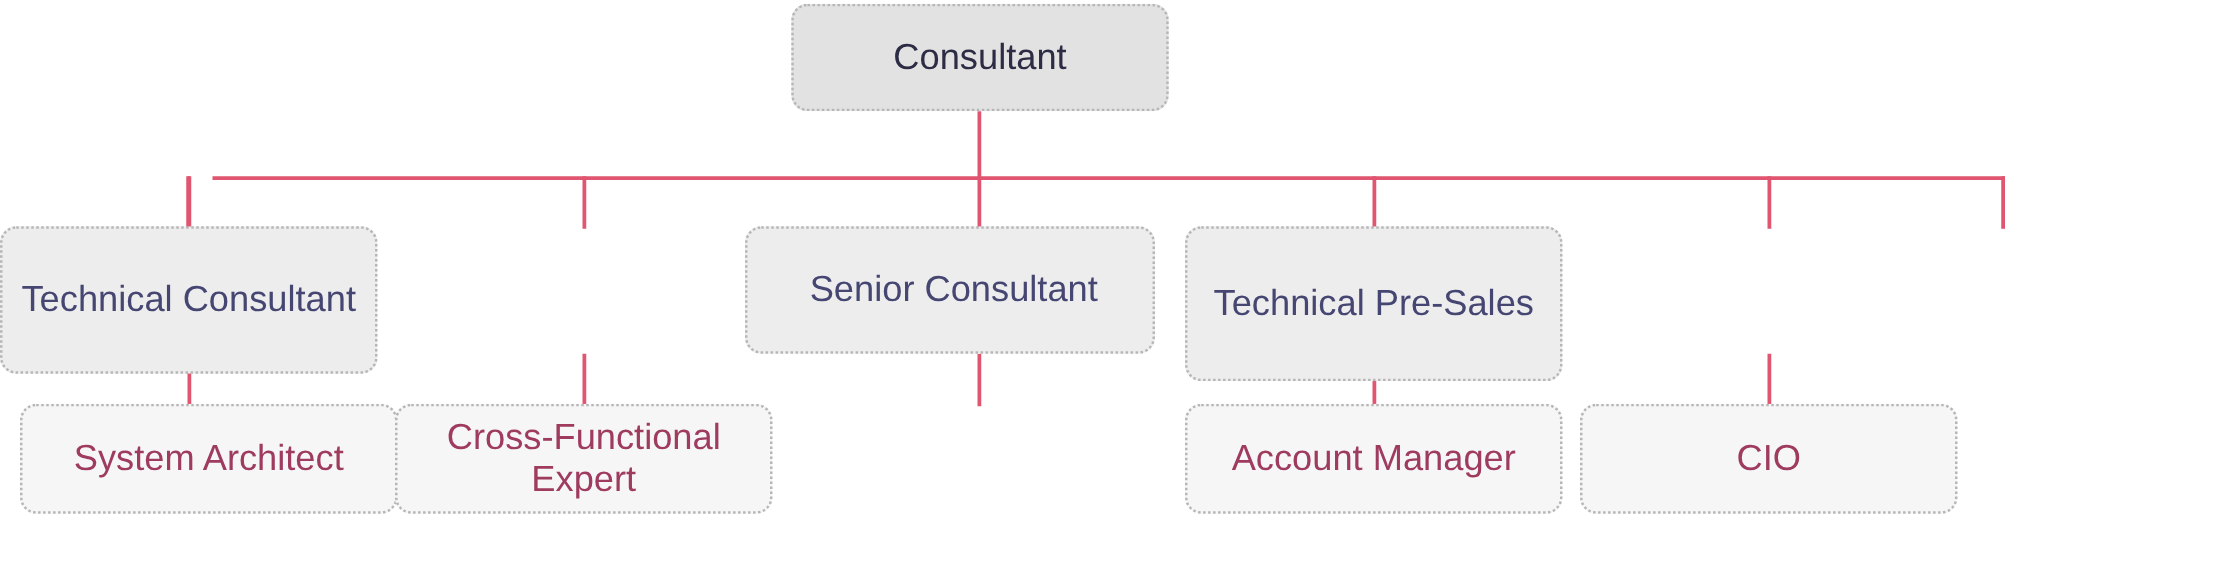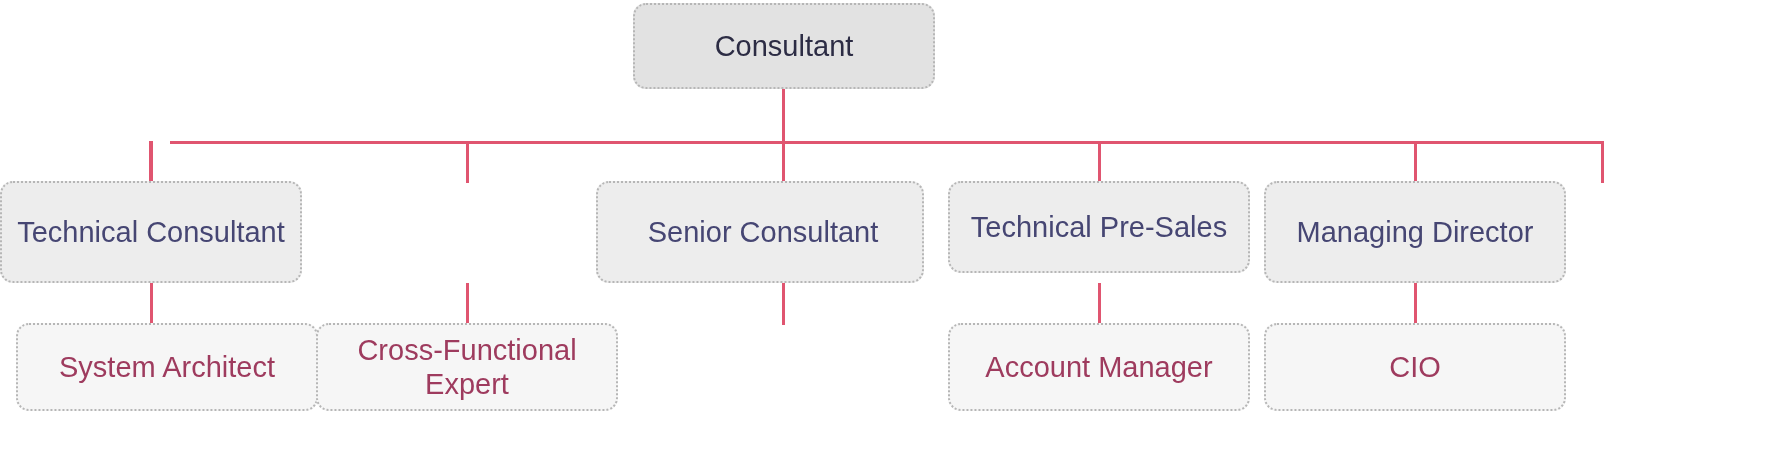--- a/index.html
+++ b/index.html
@@ -91,36 +91,33 @@
   <div class="line line-v" style="left:150px; top:283px; height:42px;"></div>
   <div class="line line-v" style="left:466px; top:283px; height:42px;"></div>
   <div class="line line-v" style="left:782px; top:283px; height:42px;"></div>
   <div class="line line-v" style="left:1098px; top:283px; height:42px;"></div>
   <div class="line line-v" style="left:1414px; top:283px; height:42px;"></div>
 
   <div class="node node-root" style="left:633px; top:3px; width:302px; height:86px;">
     <span class="node-label">Consultant</span>
   </div>
 
-  <div class="node node-mid" style="left:0px; top:181px; width:302px; height:102px;">
+  <div class="node node-mid" style="left:0px; top:181px; width:302px; height:118px;">
     <span class="node-label">Technical Consultant</span>
   </div>
 
 
   <div class="node node-mid" style="left:596px; top:181px; width:328px; height:102px;padding-left:16px;">
     <span class="node-label">Senior Consultant</span>
   </div>
 
-  <div class="node node-mid" style="left:948px; top:181px; width:302px; height:92px;text-align:center;">
+  <div class="node node-mid" style="left:948px; top:181px; width:302px; height:124px;text-align:center;">
     <span class="node-label">Technical Pre-Sales</span>
   </div>
 
-  <div class="node node-mid" style="left:1264px; top:181px; width:302px; height:102px;">
-    <span class="node-label">Managing Director</span>
-  </div>
 
   <div class="node node-leaf" style="left:16px; top:323px; width:302px; height:88px;justify-content:center;">
     <span class="node-label">System Architect</span>
   </div>
 
   <div class="node node-leaf" style="left:316px; top:323px; width:302px; height:88px;text-align:center;">
     <span class="node-label">Cross-Functional
 Expert</span>
   </div>
 

